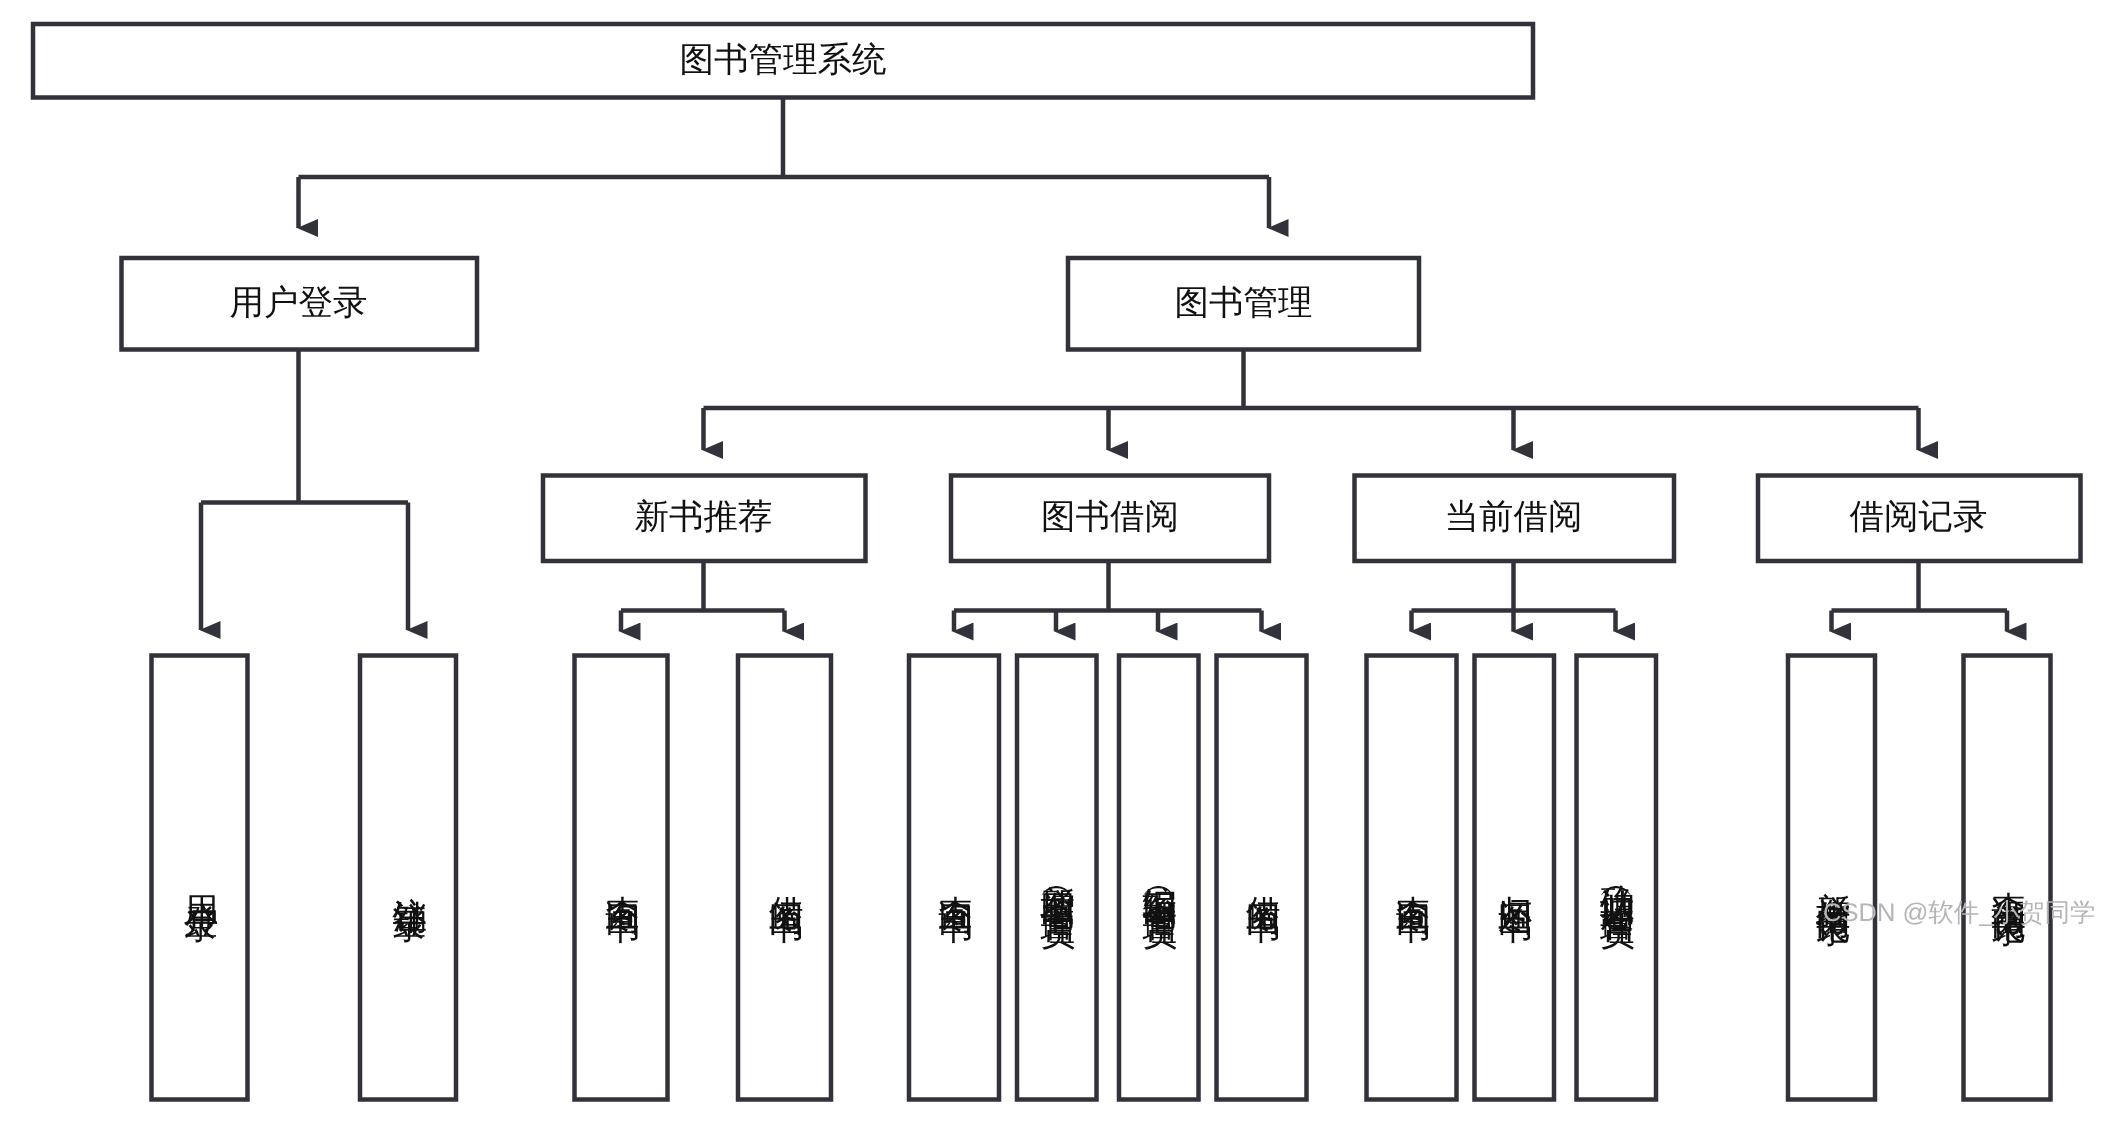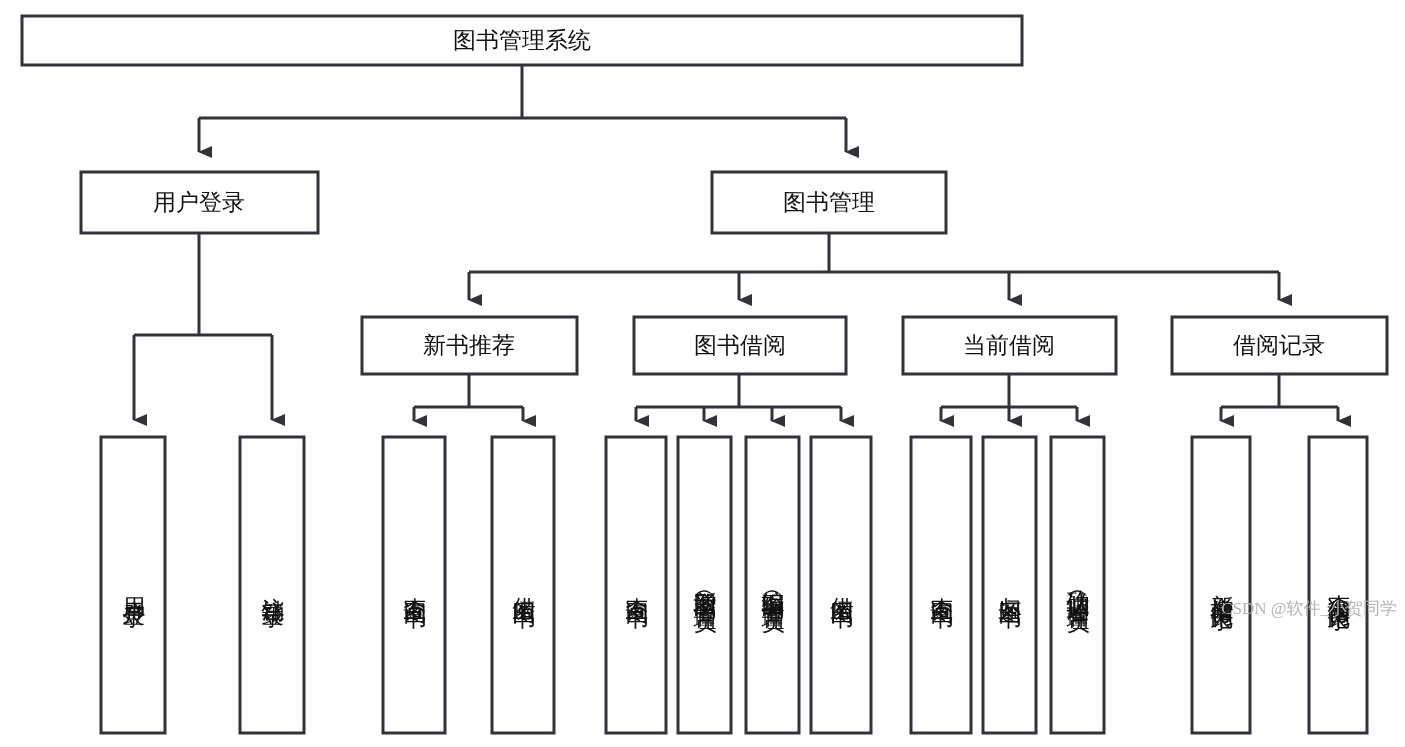--- a/index.html
+++ b/index.html
@@ -51,21 +51,21 @@
   .label-v {
     font-size: 23px;
     writing-mode: vertical-rl;
     text-orientation: upright;
     letter-spacing: 3px;
   }
   .watermark {
     position: absolute;
     right: 8px;
     bottom: 4px;
-    font-family: Liberation Serif, serif;
+    font-family: Liberation Sans, sans-serif;
     font-size: 17px;
     color: #b5b5b5;
     white-space: nowrap;
     pointer-events: none;
   }
 </style>
 </head>
 <body>
 
 <div id="diagram-root">

